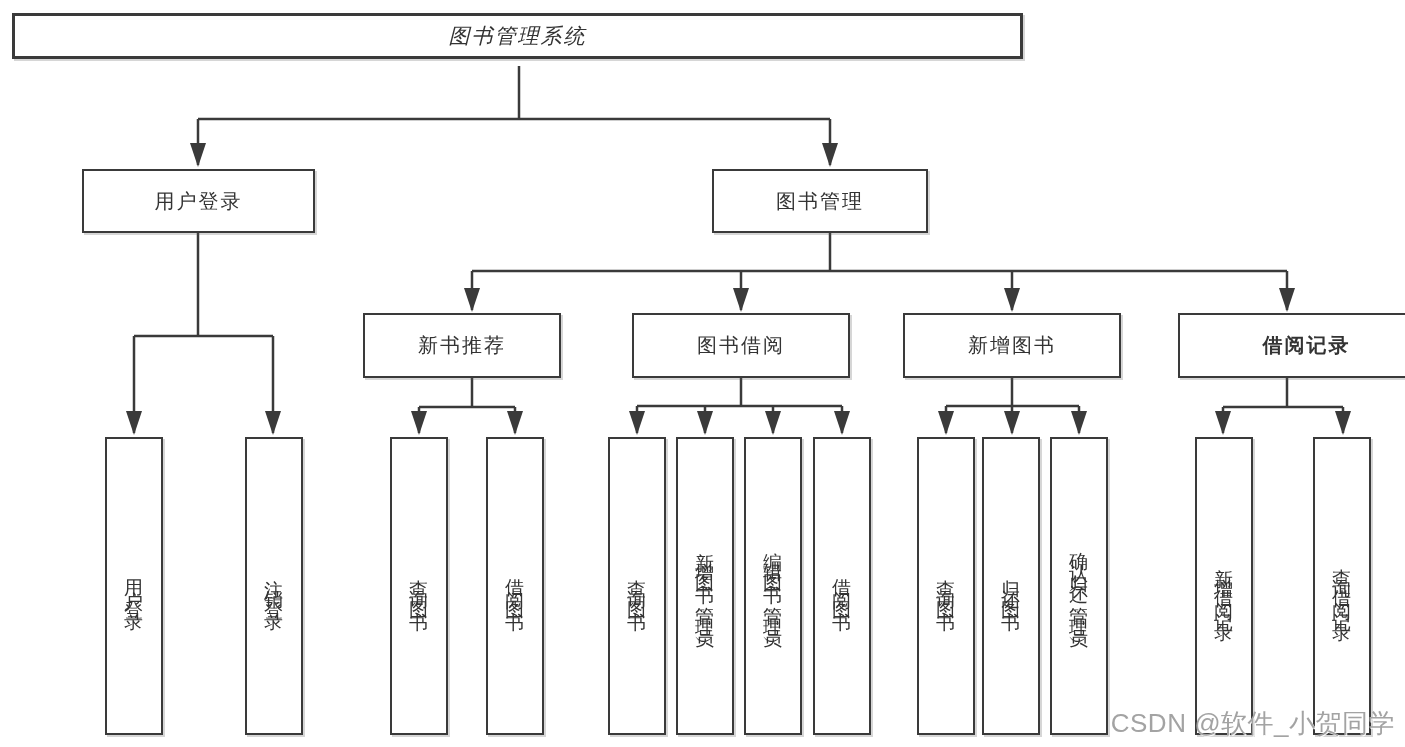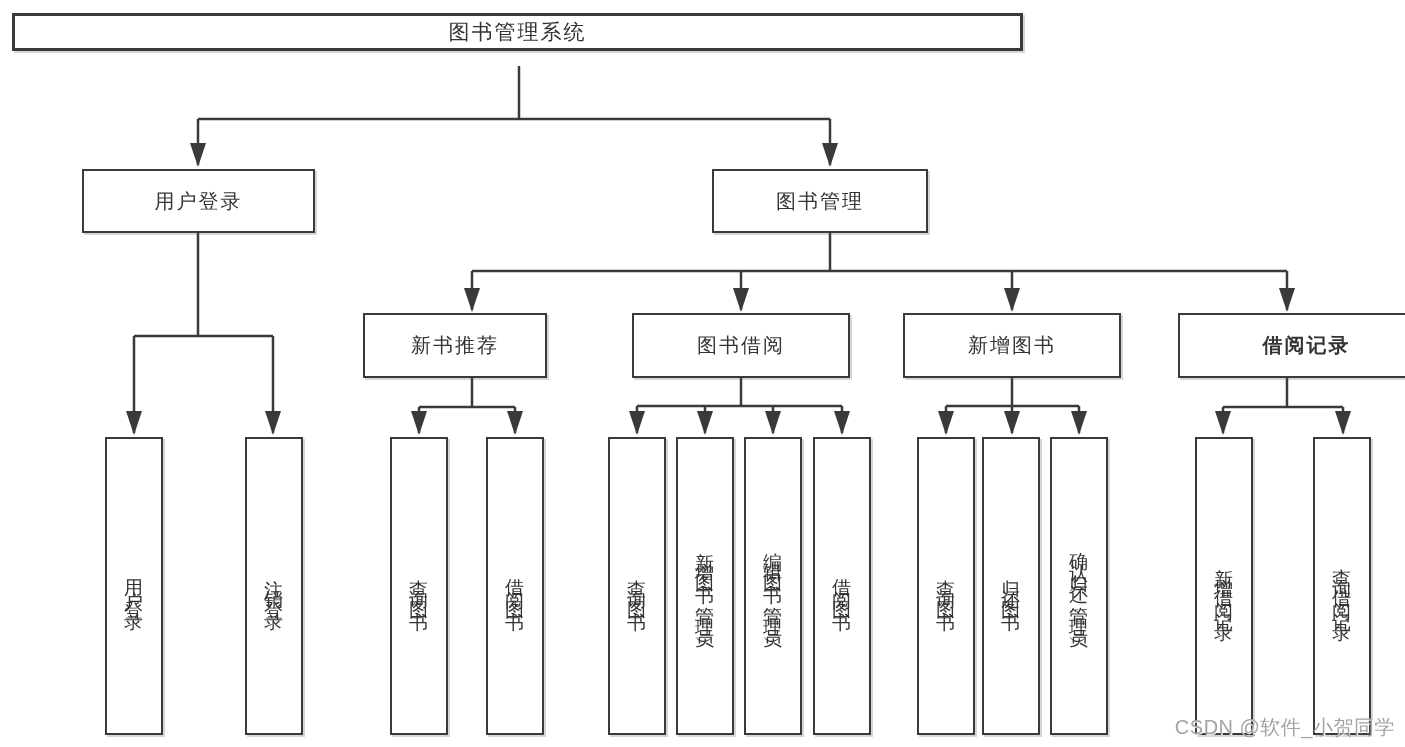--- a/index.html
+++ b/index.html
@@ -39,23 +39,23 @@
     background: var(--box-bg);
     border: 2px solid var(--line);
     color: var(--text);
     display: flex;
     align-items: center;
     justify-content: center;
     z-index: 2;
     box-shadow: 2px 2px 0 rgba(90,90,90,0.25);
   }
   .box.root {
-    left: 12px; top: 13px; width: 1011px; height: 38px;
+    left: 12px; top: 13px; width: 1011px; height: 46px;
     border-width: 3px;
-    font-size: 21px; letter-spacing: 2px;
+    font-size: 21px; letter-spacing: 2px; font-style: italic;
   }
   .box.lvl {
     font-size: 20px; letter-spacing: 2px;
     height: 64px; top: 169px;
   }
   .box.lvl3 { top: 313px; height: 65px; }
 
   .box.leaf {
     top: 437px; height: 298px; width: 58px;
   }
@@ -67,21 +67,21 @@
     line-height: 1;
     white-space: nowrap;
   }
 
   .watermark {
     position: absolute;
     right: 10px;
     bottom: 6px;
     z-index: 5;
     color: var(--watermark);
-    font-size: 20px;
+    font-size: 26px;
     letter-spacing: 0.5px;
     text-shadow: 1px 1px 0 rgba(255,255,255,0.9);
   }
 </style>
 </head>
 <body>
 
 <div class="canvas">
 
   <svg class="connectors" viewBox="0 0 1405 747" xmlns="http://www.w3.org/2000/svg">
@@ -145,21 +145,21 @@
     <span>图书管理系统</span>
   </div>
 
   <div class="box lvl" style="left:82px; width:233px;">
     <span>用户登录</span>
   </div>
   <div class="box lvl" style="left:712px; width:216px;">
     <span>图书管理</span>
   </div>
 
-  <div class="box lvl lvl3" style="left:363px; width:184px;font-family:Liberation Mono, monospace;">
+  <div class="box lvl lvl3" style="left:363px; width:198px;font-family:Liberation Mono, monospace;">
     <span>新书推荐</span>
   </div>
   <div class="box lvl lvl3" style="left:632px; width:218px;">
     <span>图书借阅</span>
   </div>
   <div class="box lvl lvl3" style="left:903px; width:218px;">
     <span>新增图书</span>
   </div>
   <div class="box lvl lvl3" style="left:1178px; width:257px;font-weight:bold;">
     <span>借阅记录</span>

